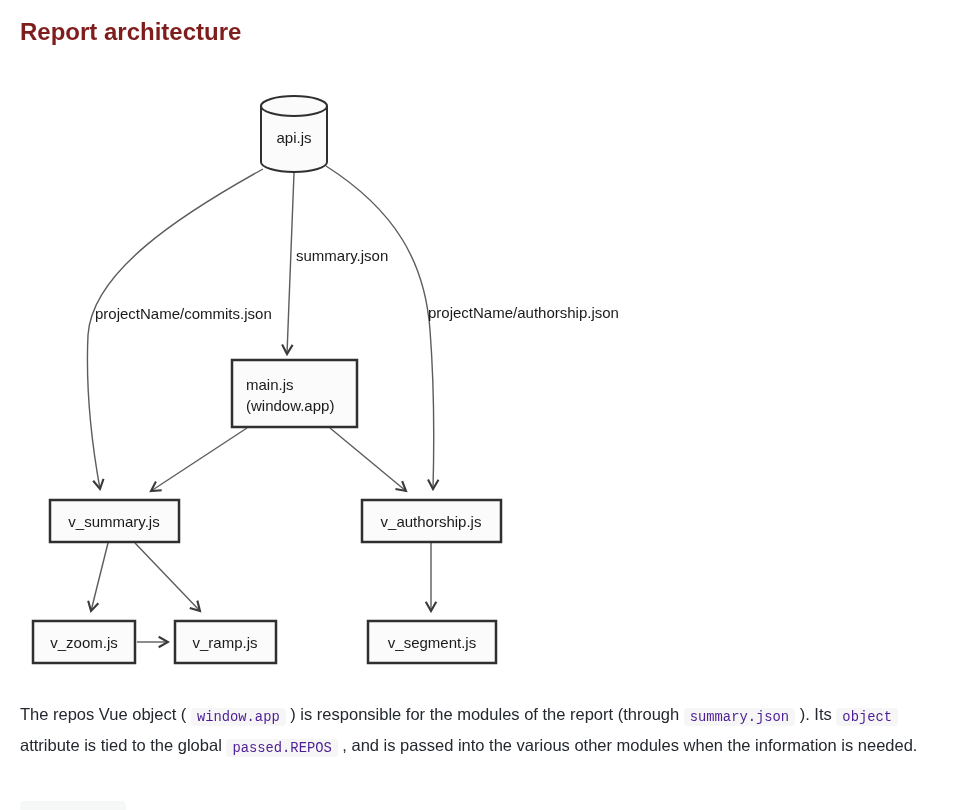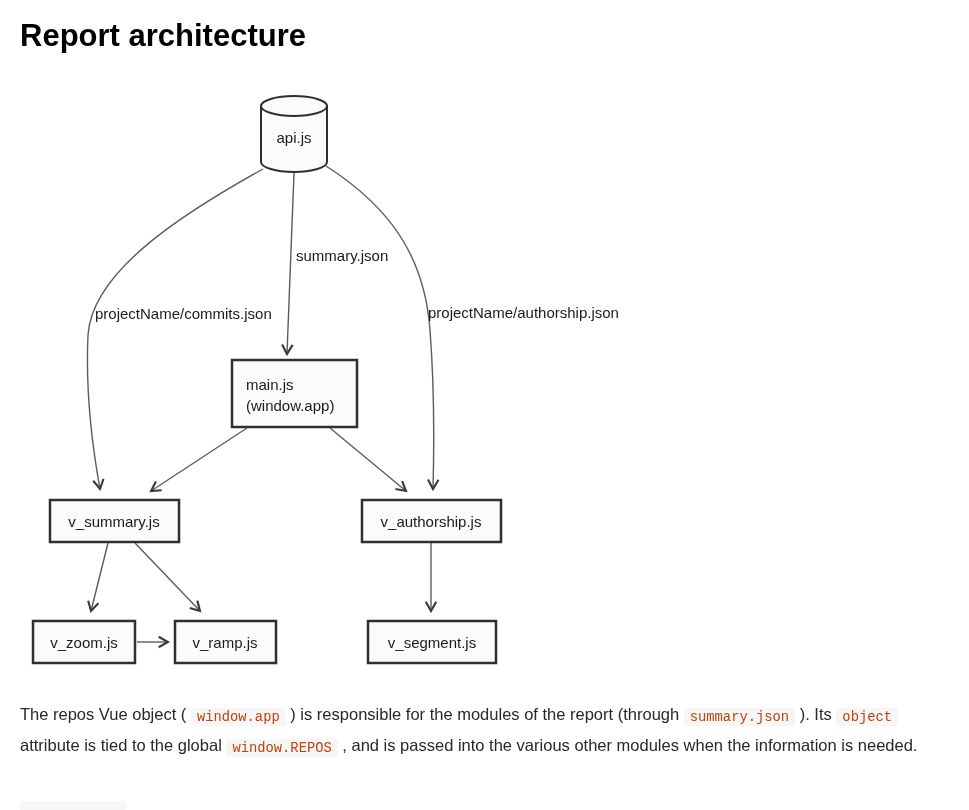--- a/index.html
+++ b/index.html
@@ -12,23 +12,23 @@
     font-family: "Liberation Sans", sans-serif;
     position: relative;
   }
   .page { position: absolute; inset: 0; }
 
   h1.page-title {
     position: absolute;
     left: 20px;
     top: 18px;
     margin: 0;
-    font-size: 31px;
+    font-size: 24px;
     font-weight: 700;
-    color: #000000;
+    color: #7f1d1d;
     letter-spacing: 0px;
   }
 
   .diagram-wrap {
     position: absolute;
     left: 0;
     top: 90px;
     width: 700px;
     height: 600px;
   }
@@ -44,21 +44,21 @@
     top: 700px;
     width: 926px;
     margin: 0;
     font-size: 16.5px;
     line-height: 29px;
     color: #24292f;
   }
   .body-paragraph code {
     font-family: "Liberation Mono", monospace;
     font-size: 13.8px;
-    color: #c2410c;
+    color: #4c1d95;
     background: #f6f6f6;
     border-radius: 4px;
     padding: 1.5px 6px;
     white-space: nowrap;
   }
 
   .partial-element {
     position: absolute;
     left: 20px;
     top: 801px;
@@ -133,17 +133,17 @@
         <text x="225" y="648" text-anchor="middle">v_ramp.js</text>
       </g>
 
       <g>
         <rect x="368" y="621" width="128" height="42" fill="#fbfbfb" stroke="#2f2f2f" stroke-width="2.5"></rect>
         <text x="432" y="648" text-anchor="middle">v_segment.js</text>
       </g>
     </svg>
   </div>
 
-  <p class="body-paragraph"><span>The repos Vue object ( </span><code>window.app</code><span> ) is responsible for the modules of the report (through </span><code>summary.json</code><span> ). Its </span><code>object</code><span> attribute is tied to the global </span><code>window.REPOS</code><span> , and is passed into the various other modules when the information is needed.</span></p>
+  <p class="body-paragraph"><span>The repos Vue object ( </span><code>window.app</code><span> ) is responsible for the modules of the report (through </span><code>summary.json</code><span> ). Its </span><code>object</code><span> attribute is tied to the global </span><code>passed.REPOS</code><span> , and is passed into the various other modules when the information is needed.</span></p>
 
   <div class="partial-element"></div>
 
 </div>
 
 </body></html>

